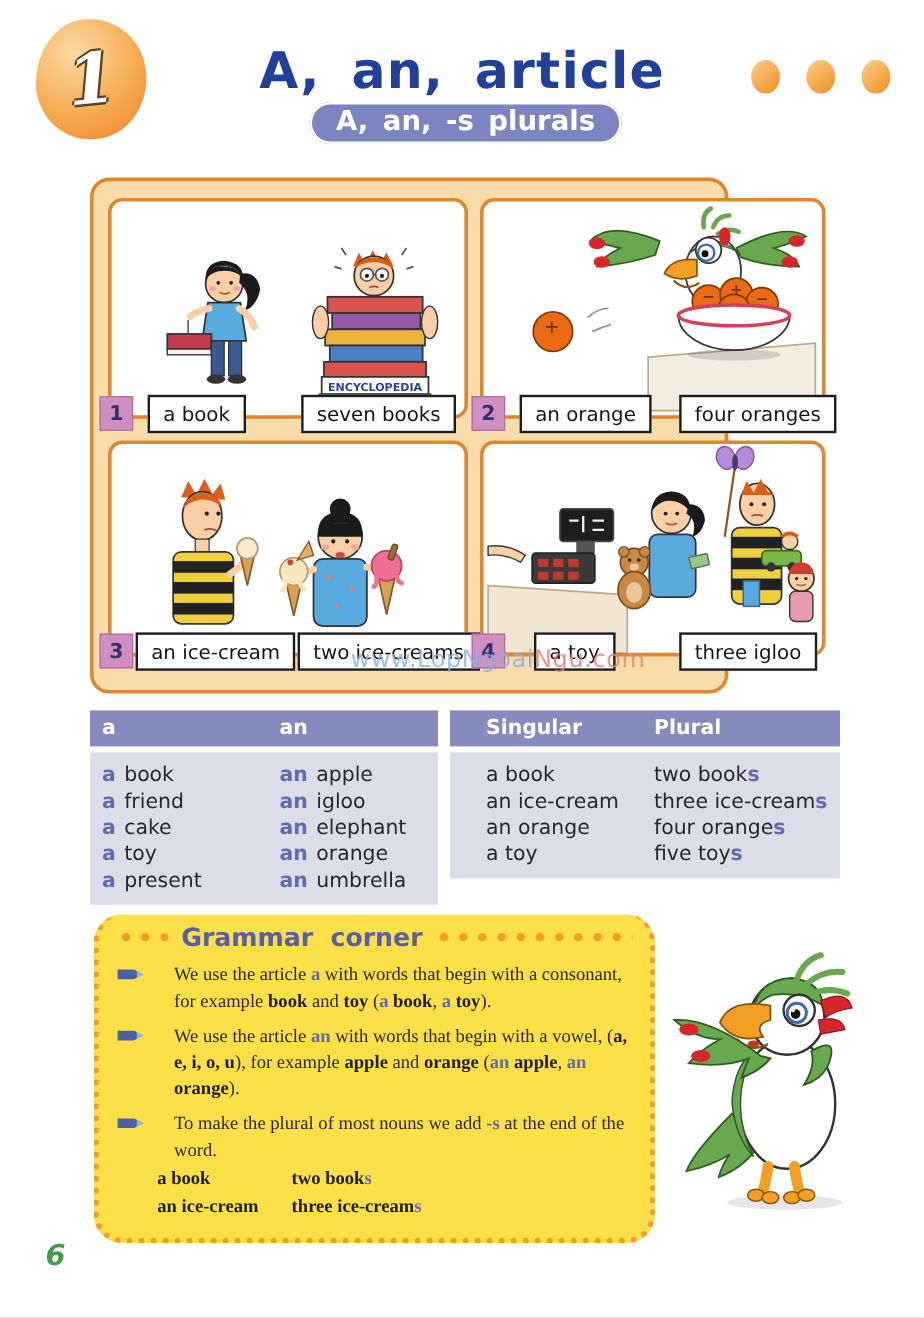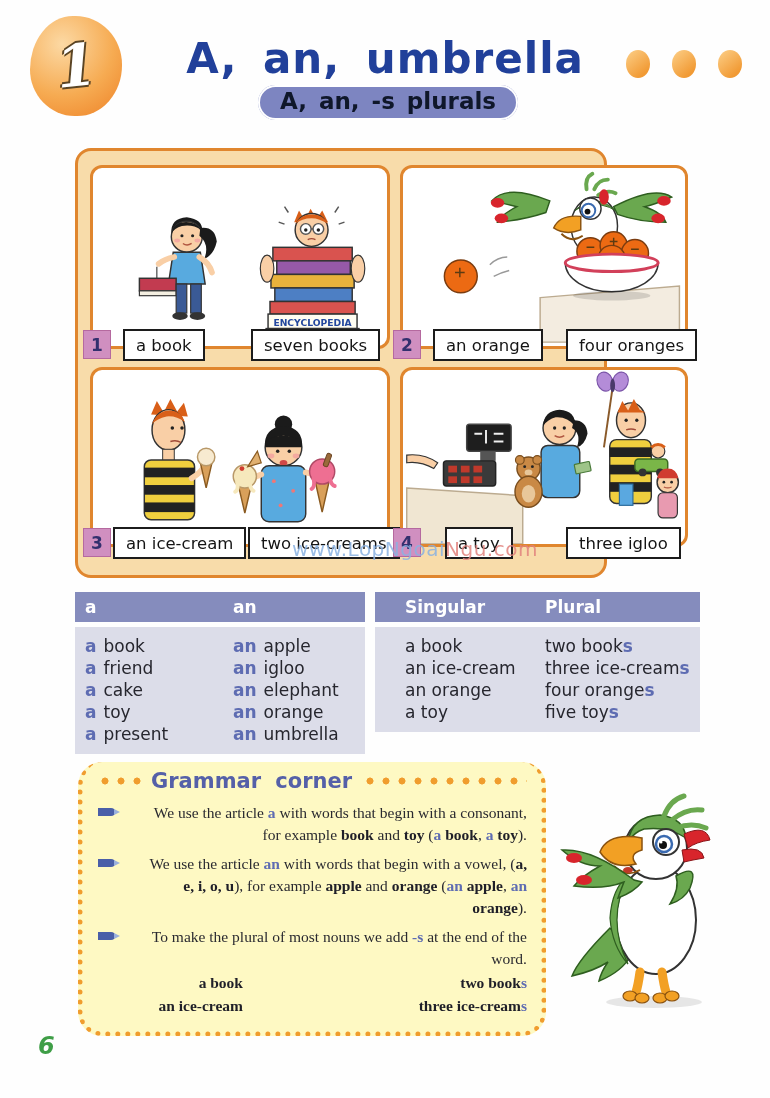--- a/index.html
+++ b/index.html
@@ -13,21 +13,21 @@
     display:flex;align-items:center;justify-content:center;}
   .unit-circle span{color:#fff;font-size:58px;font-weight:bold;font-family:"DejaVu Serif",serif;
     font-style:italic;transform:rotate(-6deg);
     text-shadow:-2px 0 0 #5a4424,2px 0 0 #5a4424,0 -2px 0 #5a4424,0 2px 0 #5a4424;}
   .title{position:absolute;left:150px;top:34px;width:470px;text-align:center;
     font-size:42px;font-weight:bold;color:#21409a;letter-spacing:1px;word-spacing:10px;}
   .hdots{position:absolute;top:50px;right:28px;display:flex;gap:22px;}
   .hdots i{width:24px;height:28px;border-radius:50%;
     background:linear-gradient(140deg,#fbc97e 10%,#f19a34 80%);}
   .pill{position:absolute;left:50%;transform:translateX(-50%);margin-left:3px;top:85px;
-    background:#7d85c1;color:#0f172a;font-weight:bold;font-size:23px;
+    background:#7d85c1;color:#ffffff;font-weight:bold;font-size:23px;
     padding:3px 22px 6px;border-radius:20px;word-spacing:4px;box-shadow:0 0 0 2px #fff inset;}
 
   
   .board{position:absolute;left:75px;top:148px;width:532px;height:430px;box-sizing:border-box;
     background:#f8dcaa;border:3px solid #e0862e;border-radius:16px;}
   .panel{position:absolute;background:#fff;border:3px solid #e0862e;border-radius:12px;box-sizing:border-box;}
   .p1{left:12px;top:14px;width:300px;height:184px;}
   .p2{left:322px;top:14px;width:288px;height:184px;}
   .p3{left:12px;top:216px;width:300px;height:180px;}
   .p4{left:322px;top:216px;width:288px;height:180px;}
@@ -54,23 +54,23 @@
   .tbl-articles .c1{width:158px;padding-left:10px;box-sizing:border-box;}
   .tbl-articles .c2{flex:1;}
   .tbl-plurals .c1{width:170px;padding-left:30px;box-sizing:border-box;}
   .tbl-plurals .c2{flex:1;}
   .tbl-body{margin-top:5px;background:#dcdde9;padding:8px 0 9px;}
   .tbl-row{display:flex;align-items:center;height:22px;font-size:17px;color:#26262e;}
   .art{color:#5e6cb2;font-weight:bold;margin-right:7px;}
   .sfx{color:#5e6cb2;font-weight:bold;}
 
   
-  .gc{position:absolute;left:78px;top:762px;width:468px;box-sizing:border-box;background:#fef9c3;
+  .gc{position:absolute;left:78px;top:762px;width:468px;box-sizing:border-box;background:#fde047;
     border-left:5px dotted #f09d2e;border-right:5px dotted #f09d2e;border-bottom:5px dotted #f09d2e;
-    border-radius:24px;padding:5px 14px 13px 14px;text-align:right;}
+    border-radius:24px;padding:5px 14px 13px 14px;}
   .gc-top{display:flex;align-items:center;gap:10px;height:28px;}
   .dotstrip{height:8px;background-image:radial-gradient(circle 4px,#f09d2e 3.2px,transparent 3.8px);
     background-size:16px 8px;background-repeat:repeat-x;background-position:left center;}
   .dotstrip.a{width:44px;} .dotstrip.b{flex:1;}
   .gc-title{font-weight:bold;font-size:21px;color:#5560a8;word-spacing:7px;white-space:nowrap;}
   .gc-bullet{display:flex;gap:24px;margin-top:7px;font-family:"Liberation Serif",serif;
     font-size:15.5px;line-height:1.42;color:#2a2a30;}
   .pen{flex:0 0 24px;margin-top:4px;}
   .seg-article{color:#5e6cb2;font-weight:bold;}
   .seg-bold{color:#1f1f28;font-weight:bold;}
@@ -82,21 +82,21 @@
     font-size:24px;color:#3f9e47;}
 </style>
 </head>
 <body>
 
 <div class="page">
 
   <div class="unit-circle">
     <span>1</span>
   </div>
-  <div class="title">A, an, umbrella</div>
+  <div class="title">A, an, article</div>
   <div class="hdots">
       <i></i>
       <i></i>
       <i></i>
     </div>
   <div class="pill">A, an, -s plurals</div>
 
   <div class="board">
 
     <div class="panel p1">

